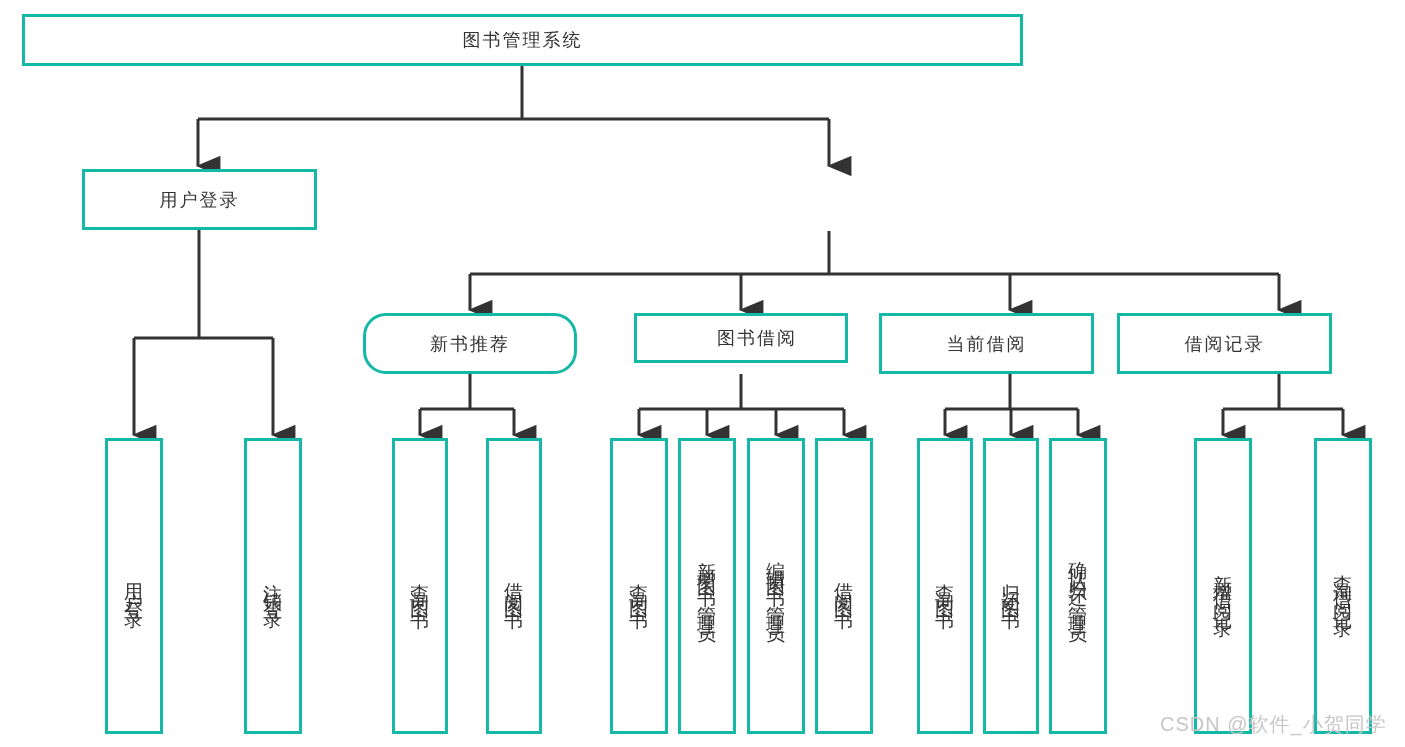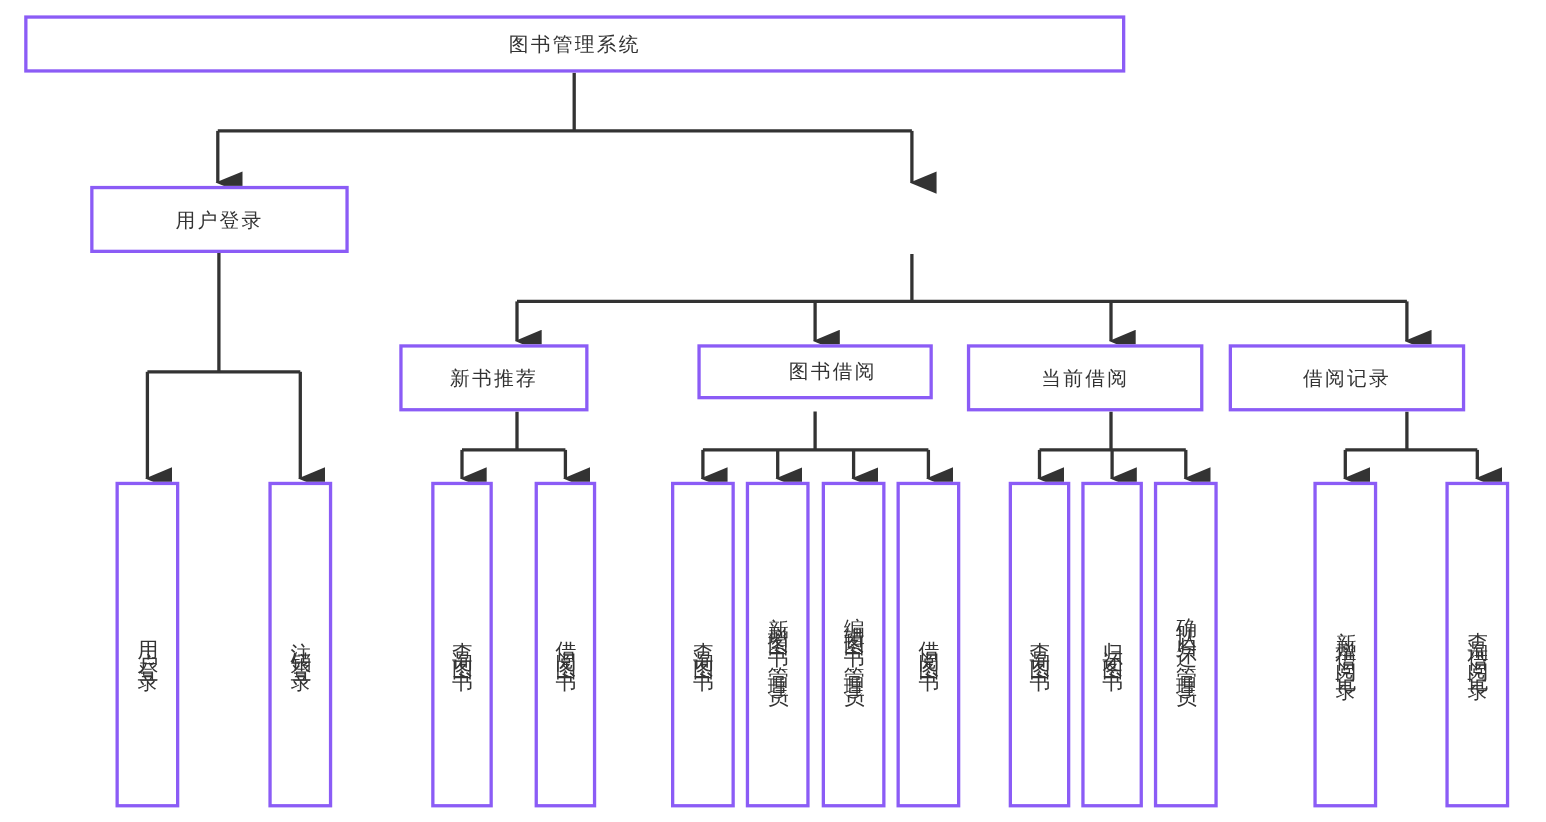--- a/index.html
+++ b/index.html
@@ -13,21 +13,21 @@
   }
   .connector-layer {
     position: absolute;
     left: 0; top: 0;
     width: 1405px; height: 747px;
     z-index: 1;
   }
   .node {
     position: absolute;
     background: #ffffff;
-    border: 3px solid #8b5cf6;
+    border: 3px solid #14b8a6;
     box-sizing: border-box;
     display: flex;
     align-items: center;
     justify-content: center;
     color: #333333;
     z-index: 2;
   }
   .h-node {
     font-size: 18px;
     letter-spacing: 2px;
@@ -105,21 +105,21 @@
 
       <line x1="1223" y1="409" x2="1223" y2="435" marker-end="url(#ah)"></line>
       <line x1="1343" y1="409" x2="1343" y2="435" marker-end="url(#ah)"></line>
     </g>
   </svg>
 
   <div class="node h-node" style="left:22px; top:14px; width:1001px; height:52px;">图书管理系统</div>
 
   <div class="node h-node" style="left:82px; top:169px; width:235px; height:61px;">用户登录</div>
 
-  <div class="node h-node" style="left:363px; top:313px; width:172px; height:61px;">新书推荐</div>
+  <div class="node h-node" style="left:363px; top:313px; width:214px; height:61px;border-radius:23px;">新书推荐</div>
   <div class="node h-node" style="left:634px; top:313px; width:214px; height:50px;padding-left:32px;">图书借阅</div>
   <div class="node h-node" style="left:879px; top:313px; width:215px; height:61px;">当前借阅</div>
   <div class="node h-node" style="left:1117px; top:313px; width:215px; height:61px;">借阅记录</div>
 
   <div class="node v-node" style="left:105px; top:438px; width:58px; height:296px;">用户登录</div>
   <div class="node v-node" style="left:244px; top:438px; width:58px; height:296px;">注销登录</div>
 
   <div class="node v-node" style="left:392px; top:438px; width:56px; height:296px;">查询图书</div>
   <div class="node v-node" style="left:486px; top:438px; width:56px; height:296px;">借阅图书</div>
 
@@ -128,14 +128,15 @@
   <div class="node v-node" style="left:747px; top:438px; width:58px; height:296px;">编辑图书（管理员）</div>
   <div class="node v-node" style="left:815px; top:438px; width:58px; height:296px;">借阅图书</div>
 
   <div class="node v-node" style="left:917px; top:438px; width:56px; height:296px;">查询图书</div>
   <div class="node v-node" style="left:983px; top:438px; width:56px; height:296px;">归还图书</div>
   <div class="node v-node" style="left:1049px; top:438px; width:58px; height:296px;">确认归还（管理员）</div>
 
   <div class="node v-node" style="left:1194px; top:438px; width:58px; height:296px;">新增借阅记录</div>
   <div class="node v-node" style="left:1314px; top:438px; width:58px; height:296px;">查询借阅记录</div>
 
+  <div class="watermark">CSDN @软件_小贺同学</div>
 
 </div>
 
 </body></html>

